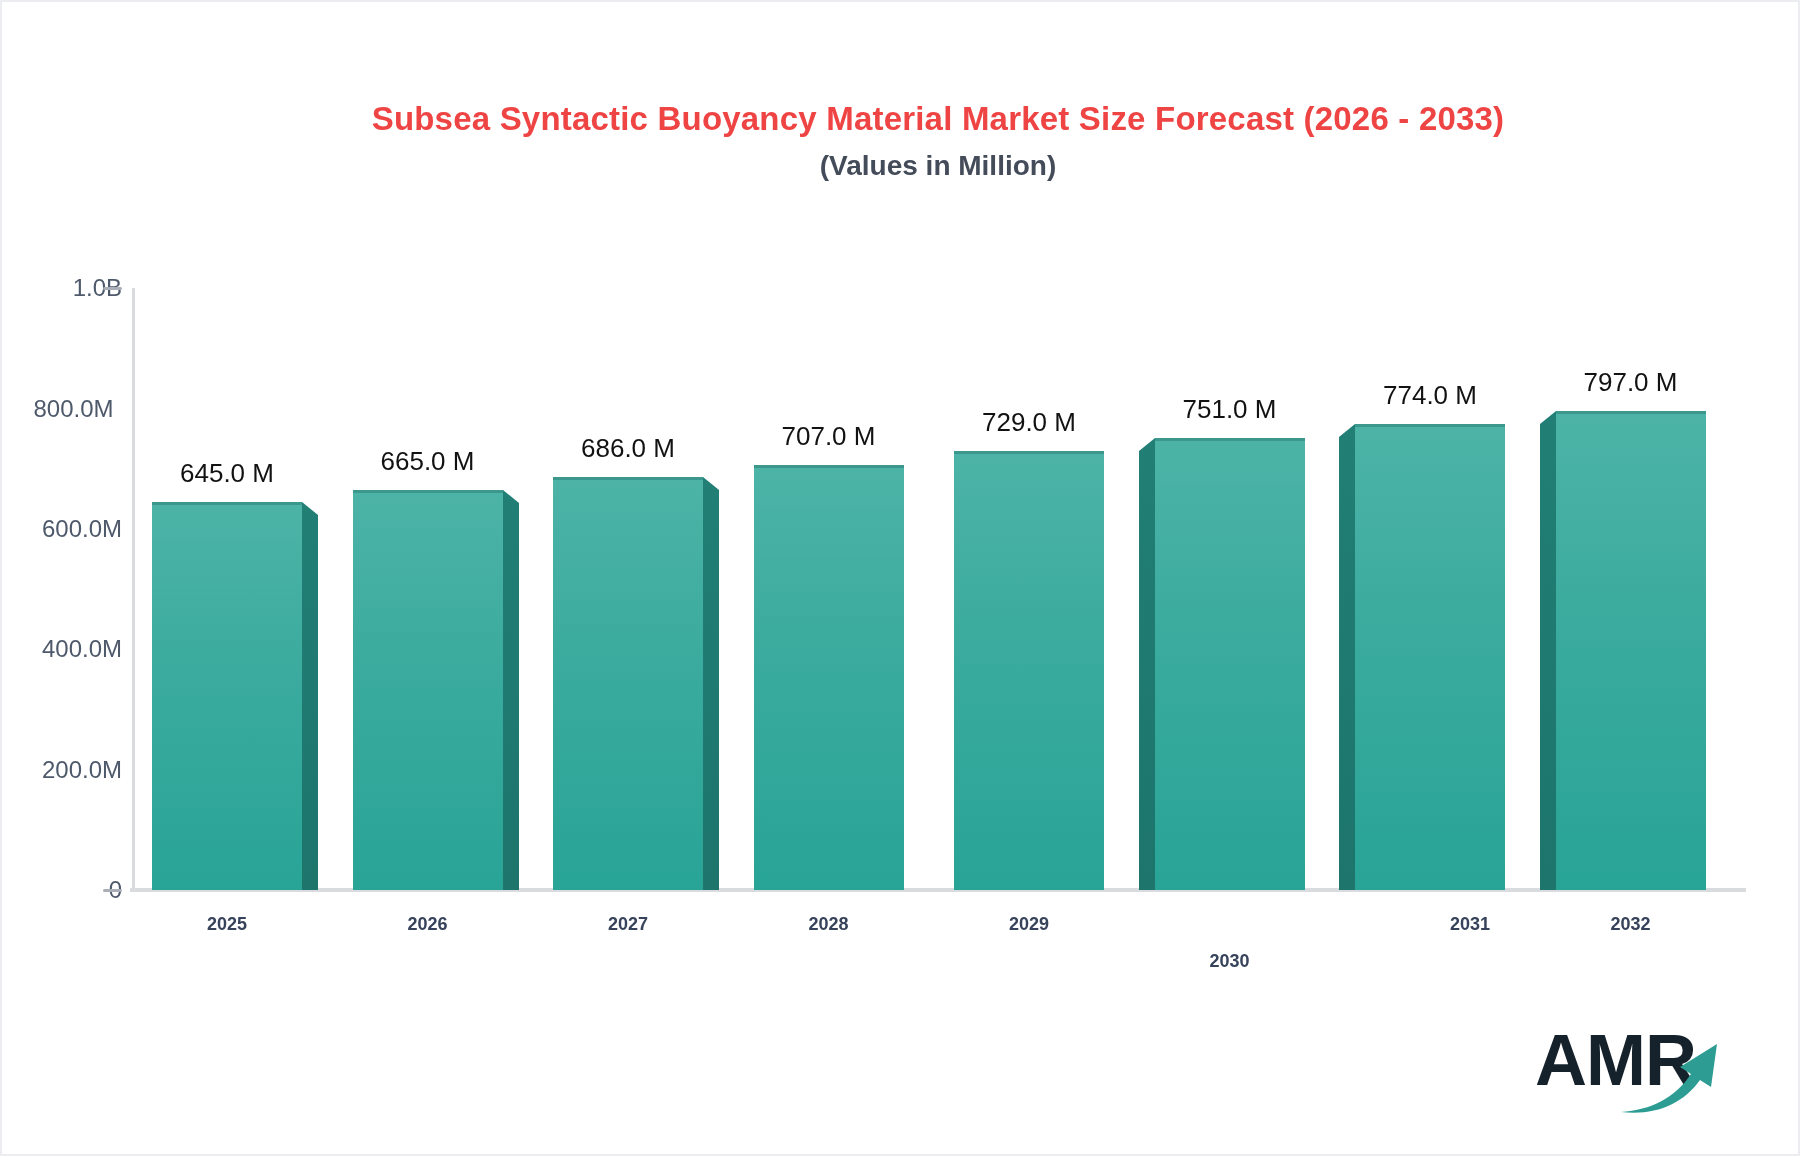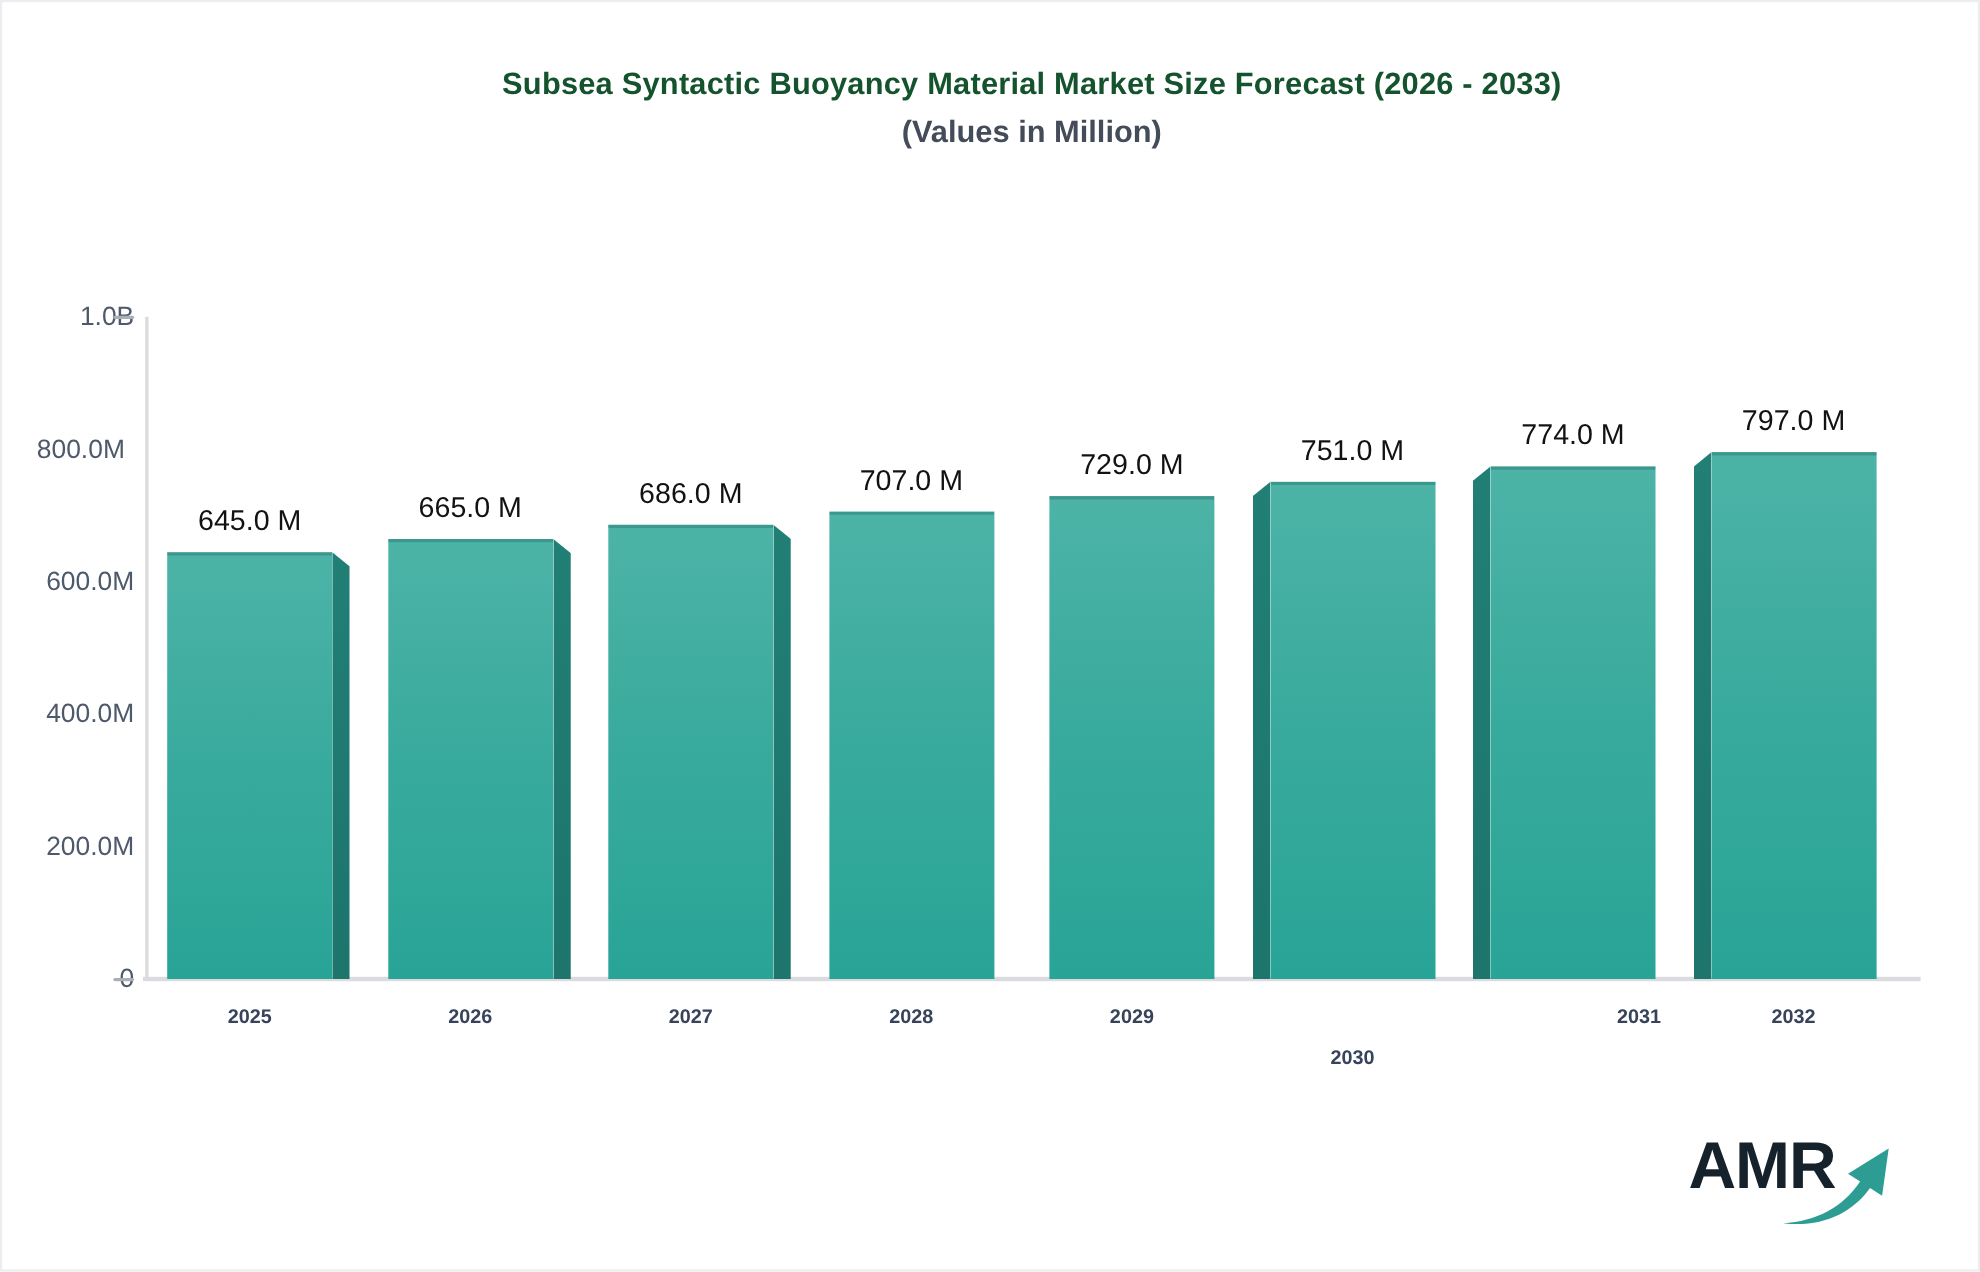--- a/index.html
+++ b/index.html
@@ -4,21 +4,21 @@
 <style>
   html,body{margin:0;padding:0;background:#eef0f2;}
   #page{
     position:relative;width:1800px;height:1156px;background:#ffffff;
     border:2px solid #ecedf0;box-sizing:border-box;overflow:hidden;
     font-family:"Liberation Sans","DejaVu Sans",sans-serif;
   }
   
   #header{position:absolute;left:130px;top:0;width:1612px;text-align:center;}
   #chart-title{
-    margin-top:58px;font-size:28px;font-weight:700;color:#14532d;letter-spacing:.2px;
+    margin-top:98px;font-size:33px;font-weight:700;color:#ef4444;letter-spacing:.2px;
   }
   #chart-subtitle{
     margin-top:12px;font-size:28px;font-weight:700;color:#444c5a;
   }
   #cagr-badge{
     position:absolute;left:50%;top:254px;transform:translateX(-50%);
     background:#2ba99c;color:#ffffff;font-size:27px;font-weight:700;
     padding:15px 34px;border-radius:16px;white-space:nowrap;
     box-shadow:0 18px 30px rgba(55,80,80,.18);
   }
@@ -43,21 +43,21 @@
   .bar-side{position:absolute;background:linear-gradient(180deg,#217f76 0%,#1d756c 100%);}
   .bar-side.right{clip-path:polygon(0 0,100% 13px,100% 100%,0 100%);}
   .bar-side.left{clip-path:polygon(0 13px,100% 0,100% 100%,0 100%);}
   .bar-value-label{
     position:absolute;height:34px;line-height:34px;text-align:center;
     font-size:26px;font-weight:500;color:#121212;white-space:nowrap;
   }
   
   #logo{position:absolute;left:1533px;top:1028px;width:210px;height:90px;}
   #logo-text{
-    position:absolute;left:0;top:0;font-size:60px;font-weight:800;color:#16222b;
+    position:absolute;left:0;top:0;font-size:72px;font-weight:800;color:#16222b;
     letter-spacing:-1px;line-height:60px;
   }
   #logo-arrow{position:absolute;left:82px;top:6px;}
 </style>
 </head>
 <body>
 
 <div id="page">
 
   <div id="plot">
@@ -97,21 +97,21 @@
         <div class="ytick-label" style="top: 874px;">0</div>
         <div class="ytick-dash" style="top: 887px;"></div>
       </div>
     <div id="xticks">
         <div class="xtick-label" style="left: 145px;">2025</div>
         <div class="xtick-label" style="left: 345.5px;">2026</div>
         <div class="xtick-label" style="left: 546px;">2027</div>
         <div class="xtick-label" style="left: 746.5px;">2028</div>
         <div class="xtick-label" style="left: 947px;">2029</div>
         <div class="xtick-label" style="left: 1147.5px; margin-top: 37px;">2030</div>
-        <div class="xtick-label" style="left: 1348px; text-align: right;">2031</div>
+        <div class="xtick-label" style="left: 1388px;">2031</div>
         <div class="xtick-label" style="left: 1548.5px;">2032</div>
       </div>
   </div>
 
   <div id="header">
     <div id="chart-title">Subsea Syntactic Buoyancy Material Market Size Forecast (2026 - 2033)</div>
     <div id="chart-subtitle">(Values in Million)</div>
   </div>
 
   <div id="logo">

